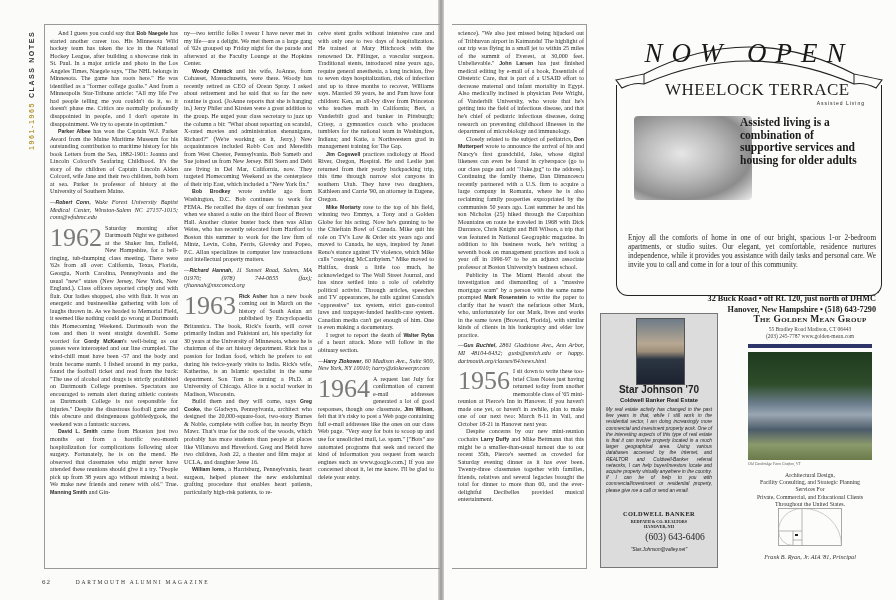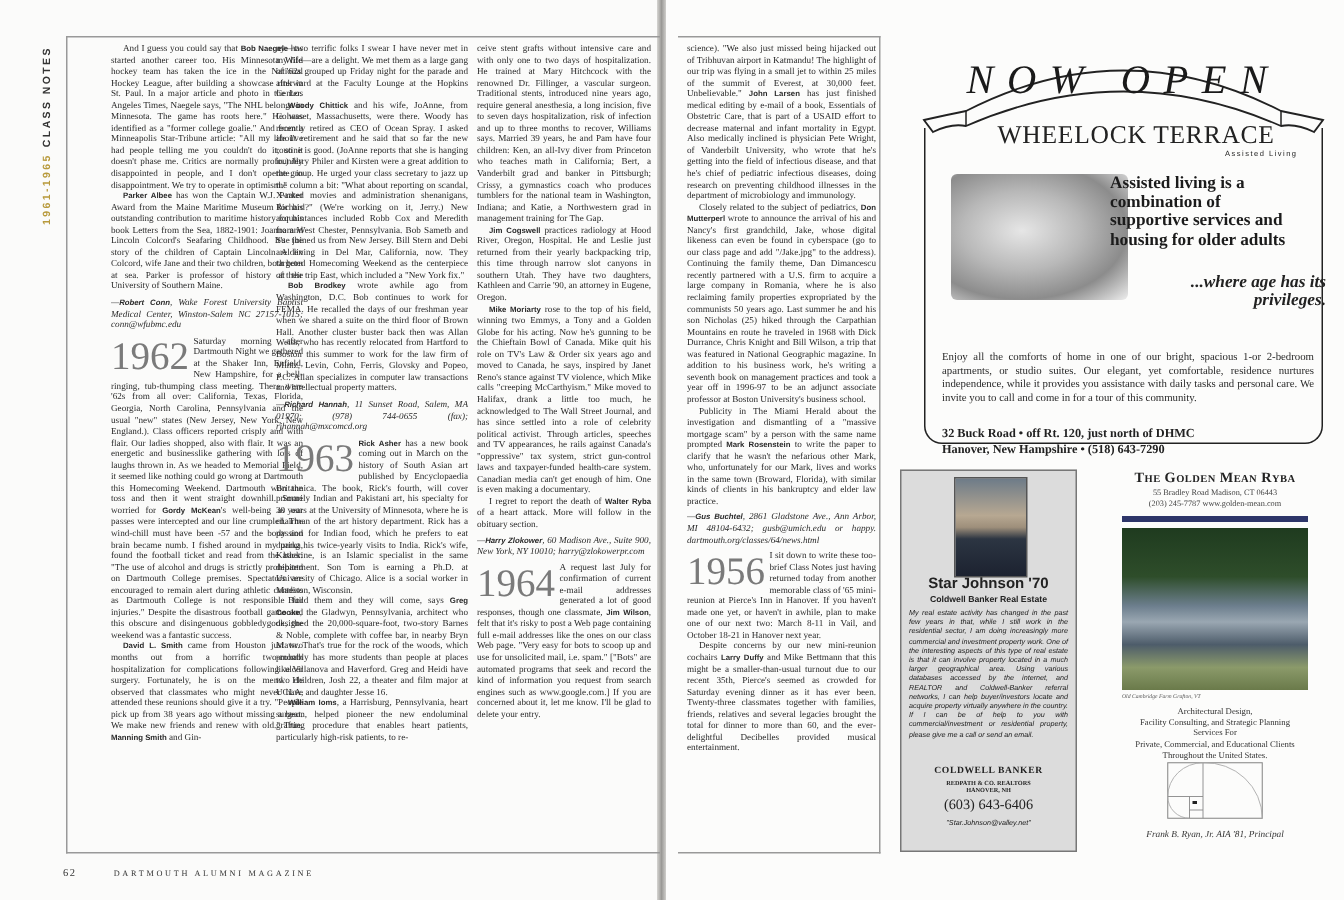--- a/index.html
+++ b/index.html
@@ -12,50 +12,50 @@
   .vtab .yrs{color:#b89a3c;}
   .vtab .cn{color:#333;margin-left:4px;}
   .frame-left{position:absolute;left:44px;top:24px;width:396px;height:545px;border:1px solid #999;border-right:none;box-sizing:border-box;}
   .frame-right{position:absolute;left:452px;top:24px;width:135px;height:545px;border:1px solid #999;border-left:none;box-sizing:border-box;}
   .col{position:absolute;top:30px;font-size:6.1px;line-height:7.55px;text-align:justify;hyphens:auto;color:#2a2a2a;}
   .col p{margin:0;text-indent:8px;}
   .col p.noind{text-indent:0;}
   .sig{font-style:italic;}
   .nm{font-family:"Liberation Sans",sans-serif;font-weight:bold;font-size:5.2px;}
   .yr{font-size:26px;line-height:22px;color:#7a7a7a;float:left;margin:2px 3px 0 0;font-family:"Liberation Serif",serif;}
-  .c1{left:50px;width:128px;margin-left:24px;}
+  .c1{left:50px;width:128px;}
   .c2{left:184px;width:128px;}
   .c3{left:318px;width:116px;}
   .c4{left:458px;width:126px;}
   .footer{position:absolute;left:42px;top:578px;font-size:7px;color:#333;letter-spacing:1px;}
   .footer .pg{margin-right:22px;}
   .footer .mag{font-size:5.5px;letter-spacing:1.8px;}
   
   .ad1{position:absolute;left:604px;top:30px;width:288px;height:265px;}
   .ribbon{position:absolute;left:10px;top:0;width:270px;height:60px;}
   .nowopen{position:absolute;left:40px;top:8px;width:210px;text-align:center;font-size:27px;letter-spacing:9px;font-style:italic;font-family:"Liberation Serif",serif;color:#1a1a1a;}
   .wt{position:absolute;left:48px;top:50px;width:200px;margin-left:13px;}
   .wt .w{font-size:17px;letter-spacing:0.5px;font-family:"Liberation Serif",serif;}
   .wt .al{position:absolute;right:0;top:20px;font-size:5px;font-family:"Liberation Sans",sans-serif;letter-spacing:1px;}
   .adbody{position:absolute;left:12px;top:55px;width:264px;height:210px;border-left:1.3px solid #222;border-right:1.3px solid #222;border-bottom:1.3px solid #222;border-radius:0 0 12px 12px;}
   .photo1{position:absolute;left:30px;top:86px;width:118px;height:84px;background:radial-gradient(ellipse at 40% 45%,#e6e6e6 0%,#b8b8b8 40%,#8c8c8c 70%,#eee 100%);border-radius:4px;}
   .tagline{position:absolute;left:136px;top:86px;width:125px;font-size:11.5px;line-height:12.5px;font-weight:bold;color:#1b1b1b;}
   .tagline2{position:absolute;left:180px;top:152px;width:100px;text-align:right;font-size:11.5px;line-height:12px;font-style:italic;font-weight:bold;}
   .adtext{position:absolute;left:24px;top:204px;width:248px;font-size:7.2px;line-height:9px;text-align:justify;color:#2a2a2a;}
-  .addr{position:absolute;left:24px;top:254px;width:248px;text-align:left;font-size:8.2px;line-height:10.5px;font-weight:bold;}
+  .addr{position:absolute;left:24px;top:264px;width:248px;text-align:right;font-size:8.2px;line-height:10.5px;font-weight:bold;}
   .eho{position:absolute;left:30px;top:282px;font-size:9px;}
   
   .ad2{position:absolute;left:600px;top:313px;width:118px;height:255px;background:#dcdcdc;border:1px solid #777;box-sizing:border-box;}
   .portrait{position:absolute;left:35px;top:4px;width:47px;height:65px;background:linear-gradient(180deg,#6d7b88 0%,#b7a892 38%,#9e8f7b 50%,#2c3542 62%,#1c2230 100%);border:1px solid #555;}
   .sj-name{position:absolute;left:0;top:70px;width:100%;text-align:center;font-family:"Liberation Sans",sans-serif;font-weight:bold;font-size:10px;}
   .sj-co{position:absolute;left:0;top:83px;width:100%;text-align:center;font-family:"Liberation Sans",sans-serif;font-weight:bold;font-size:5.8px;}
   .sj-body{position:absolute;left:5px;top:93px;width:106px;font-family:"Liberation Sans",sans-serif;font-size:4.8px;line-height:6.2px;text-align:justify;font-style:italic;}
   .sj-cb{position:absolute;left:0;top:196px;width:100%;text-align:center;font-size:6.4px;font-weight:bold;letter-spacing:0.4px;}
   .sj-red{position:absolute;left:0;top:205px;width:100%;text-align:center;font-size:4.2px;line-height:5px;font-weight:bold;}
-  .sj-ph{position:absolute;left:0;top:218px;width:100%;text-align:center;font-size:9.5px;}
+  .sj-ph{position:absolute;left:16px;top:218px;width:100%;text-align:center;font-size:9.5px;}
   .sj-em{position:absolute;left:0;top:233px;width:100%;text-align:center;font-size:4.8px;font-style:italic;font-family:"Liberation Sans",sans-serif;}
   
   .ad3{position:absolute;left:726px;top:310px;width:168px;height:260px;}
   .gm-title{position:absolute;left:0;top:4px;width:100%;text-align:center;font-size:9.5px;font-weight:bold;font-variant:small-caps;letter-spacing:0.3px;color:#222;}
   .gm-addr{position:absolute;left:0;top:16px;width:100%;text-align:center;font-size:5.5px;line-height:6.6px;color:#444;}
   .gm-bar{position:absolute;left:22px;top:34px;width:124px;height:4px;background:#2d3569;}
   .gm-photo{position:absolute;left:22px;top:42px;width:124px;height:108px;background:linear-gradient(180deg,#1f3b1f 0%,#2e4d2a 30%,#6c7e8d 48%,#9aa7b2 58%,#4d5c6a 72%,#8b9a6a 86%,#6a7a4a 100%);}
   .gm-cap{position:absolute;left:22px;top:152px;font-size:3.8px;font-style:italic;color:#555;}
   .gm-svc{position:absolute;left:0;top:162px;width:100%;text-align:center;font-size:5.8px;line-height:7.2px;color:#333;}
   .gm-spiral{position:absolute;left:52px;top:198px;width:64px;height:38px;}
@@ -119,21 +119,20 @@
     <path d="M30,44 L30,54 M240,44 L240,54" stroke="#222" stroke-width="1"></path>
   </svg>
   <div class="nowopen">NOW OPEN</div>
   <div class="adbody"></div>
   <div class="wt">
     <span class="w">WHEELOCK TERRACE</span>
     <span class="al">Assisted Living</span>
   </div>
   <div class="photo1"></div>
   <div class="tagline">Assisted living is a combination of supportive services and housing for older adults</div>
-  <div class="tagline2">...where age has its privileges.</div>
   <div class="adtext">Enjoy all the comforts of home in one of our bright, spacious 1-or 2-bedroom apartments, or studio suites. Our elegant, yet comfortable, residence nurtures independence, while it provides you assistance with daily tasks and personal care. We invite you to call and come in for a tour of this community.</div>
   <div class="addr">
     <div>32 Buck Road • off Rt. 120, just north of DHMC</div>
     <div>Hanover, New Hampshire • (518) 643-7290</div>
   </div>
   <div class="eho">⌂</div>
 </div>
 
 <div class="ad2">
   <div class="portrait"></div>
@@ -143,21 +142,21 @@
   <div class="sj-cb">COLDWELL BANKER</div>
   <div class="sj-red">
     <div>REDPATH &amp; CO. REALTORS</div>
     <div>HANOVER, NH</div>
   </div>
   <div class="sj-ph">(603) 643-6406</div>
   <div class="sj-em">"Star.Johnson@valley.net"</div>
 </div>
 
 <div class="ad3">
-  <div class="gm-title">The Golden Mean Ryba</div>
+  <div class="gm-title">The Golden Mean Group</div>
   <div class="gm-addr">
     <div>55 Bradley Road Madison, CT 06443</div>
     <div>(203) 245-7787   www.golden-mean.com</div>
   </div>
   <div class="gm-bar"></div>
   <div class="gm-photo"></div>
   <div class="gm-cap">Old Cambridge Farm Grafton, VT</div>
   <div class="gm-svc">
     <div>Architectural Design,</div>
     <div>Facility Consulting, and Strategic Planning</div>

